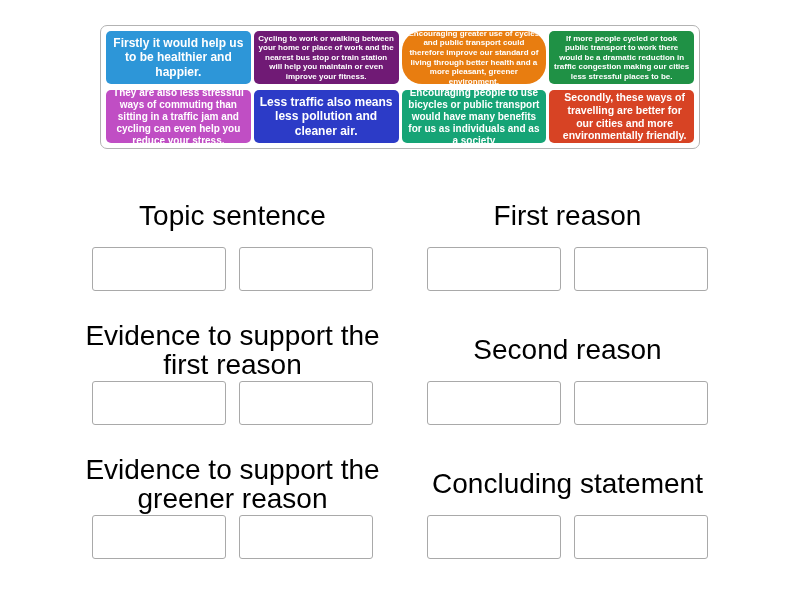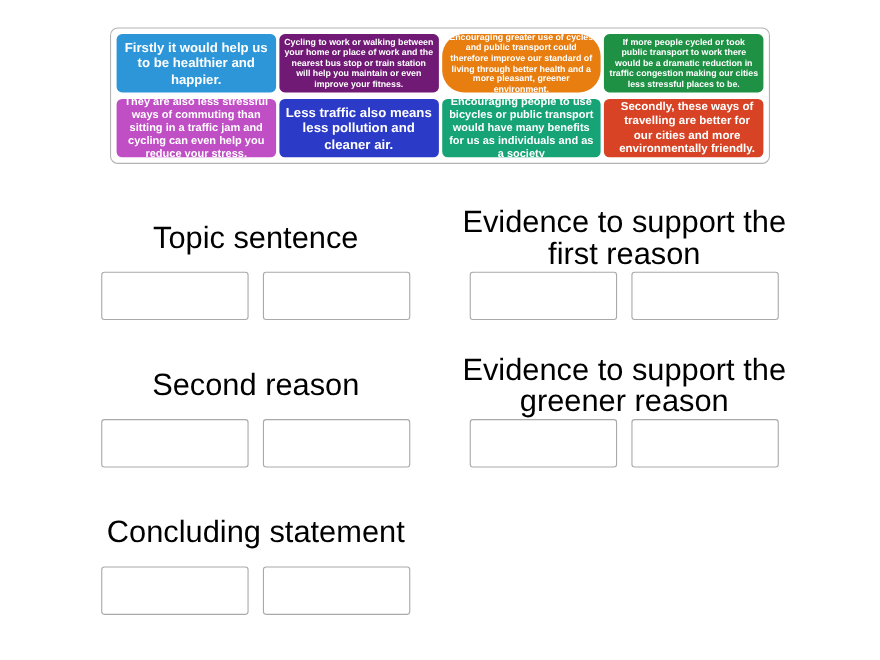--- a/index.html
+++ b/index.html
@@ -56,20 +56,27 @@
 <div class="board">
 
   <div class="group">
     <div class="group-header">Topic sentence</div>
     <div class="slots">
       <div class="slot"></div>
       <div class="slot"></div>
     </div>
   </div>
 
+  <div class="group">
+    <div class="group-header">First reason</div>
+    <div class="slots">
+      <div class="slot"></div>
+      <div class="slot"></div>
+    </div>
+  </div>
 
   <div class="group">
     <div class="group-header">Evidence to support the first reason</div>
     <div class="slots">
       <div class="slot"></div>
       <div class="slot"></div>
     </div>
   </div>
 
   <div class="group">

